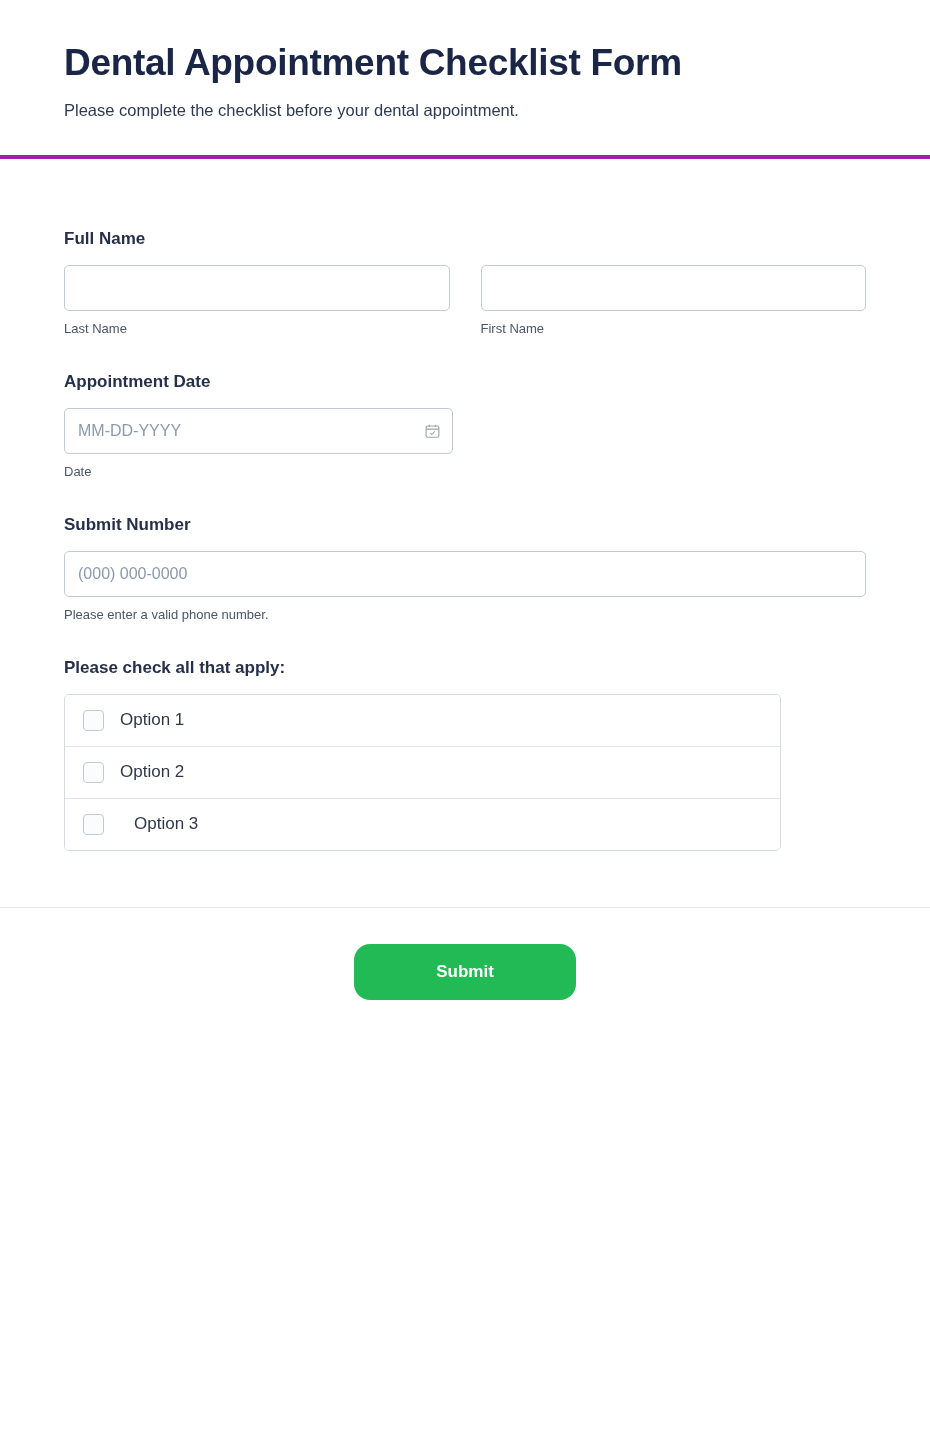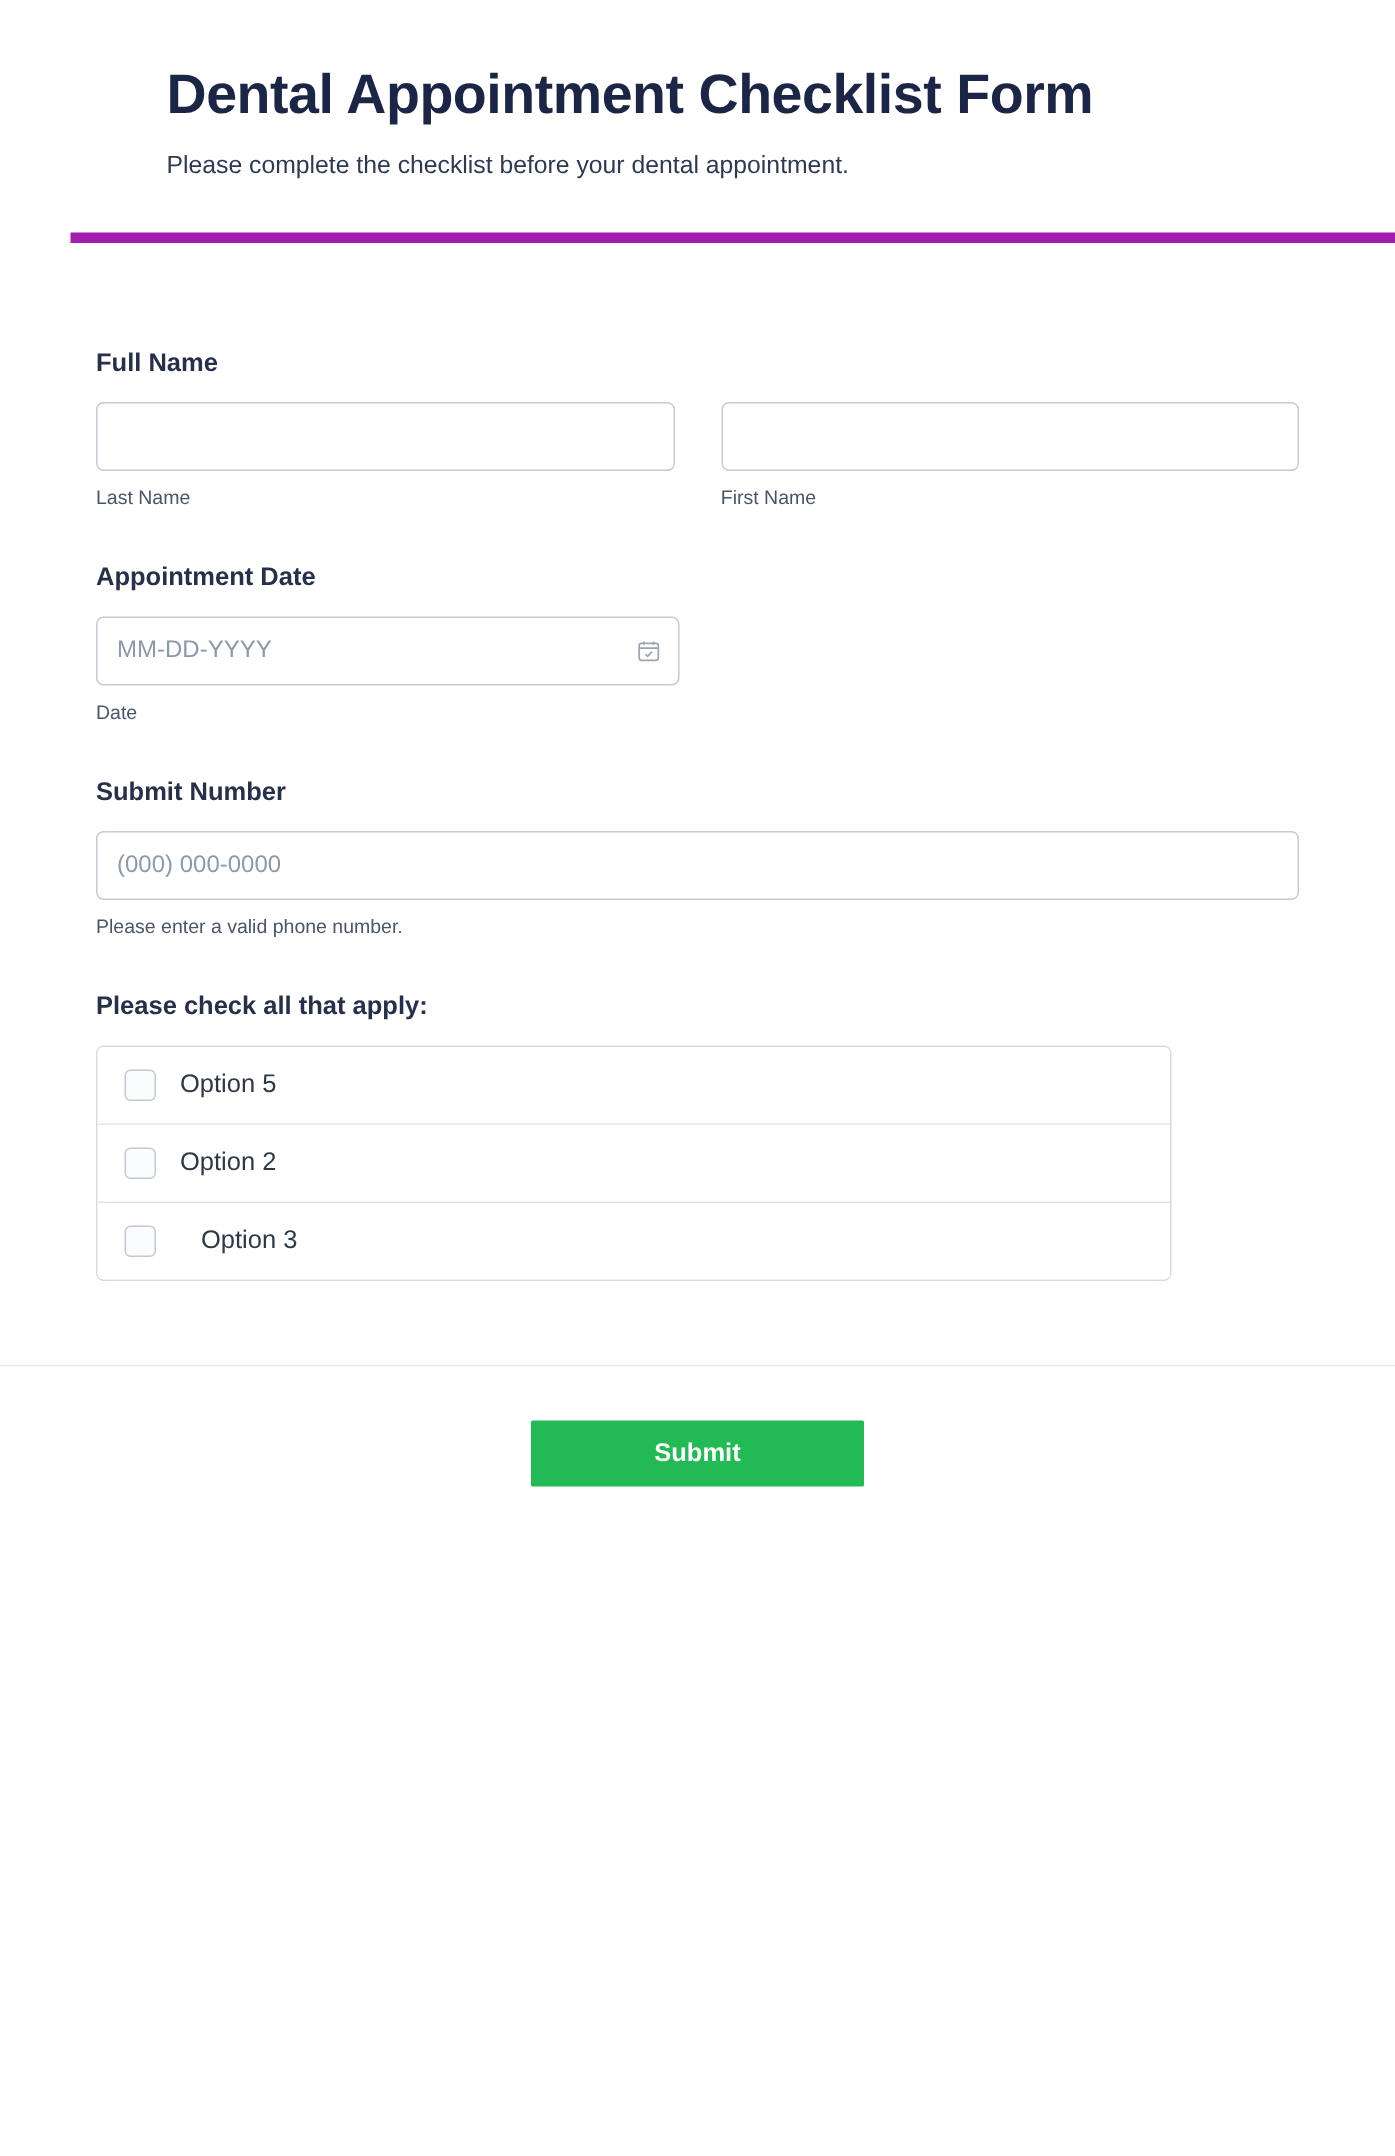--- a/index.html
+++ b/index.html
@@ -18,22 +18,21 @@
 
   .form-wrap {
     width: 930px;
     margin: 0 auto;
     background: #ffffff;
   }
 
   
   .form-header {
     padding: 42px 60px 34px 64px;
-    border-bottom: 7px solid #a21caf;
-    margin-left: 47px;
+    border-bottom: 4px solid #a21caf;
   }
   .form-title {
     font-size: 37px;
     line-height: 1.15;
     font-weight: bold;
     color: #1b2545;
     margin: 0 0 14px 0;
     letter-spacing: -0.3px;
   }
   .form-subtitle {
@@ -156,23 +155,23 @@
     display: flex;
     justify-content: center;
   }
   .submit-btn {
     background: #22ba55;
     color: #ffffff;
     font-family: "Liberation Sans", sans-serif;
     font-size: 17px;
     font-weight: bold;
     border: none;
-    border-radius: 1px;
+    border-radius: 16px;
     width: 222px;
-    height: 44px;
+    height: 56px;
     cursor: pointer;
   }
 </style>
 </head>
 <body>
 
 <div class="form-wrap">
 
   <div class="form-header">
     <h1 class="form-title">Dental Appointment Checklist Form</h1>
@@ -216,21 +215,21 @@
       <label class="field-label">Submit Number</label>
       <input class="txt input-narrow phone-input" type="text" placeholder="(000) 000-0000" style="">
       <span class="sub-label">Please enter a valid phone number.</span>
     </div>
 
     <div class="field-block">
       <label class="field-label">Please check all that apply:</label>
       <div class="checkgroup">
         <div class="check-row">
           <span class="check-box"></span>
-          <span class="check-label">Option 5</span>
+          <span class="check-label">Option 1</span>
         </div>
         <div class="check-row">
           <span class="check-box"></span>
           <span class="check-label">Option 2</span>
         </div>
         <div class="check-row">
           <span class="check-box"></span>
           <span class="check-label">Option 3</span>
         </div>
       </div>

